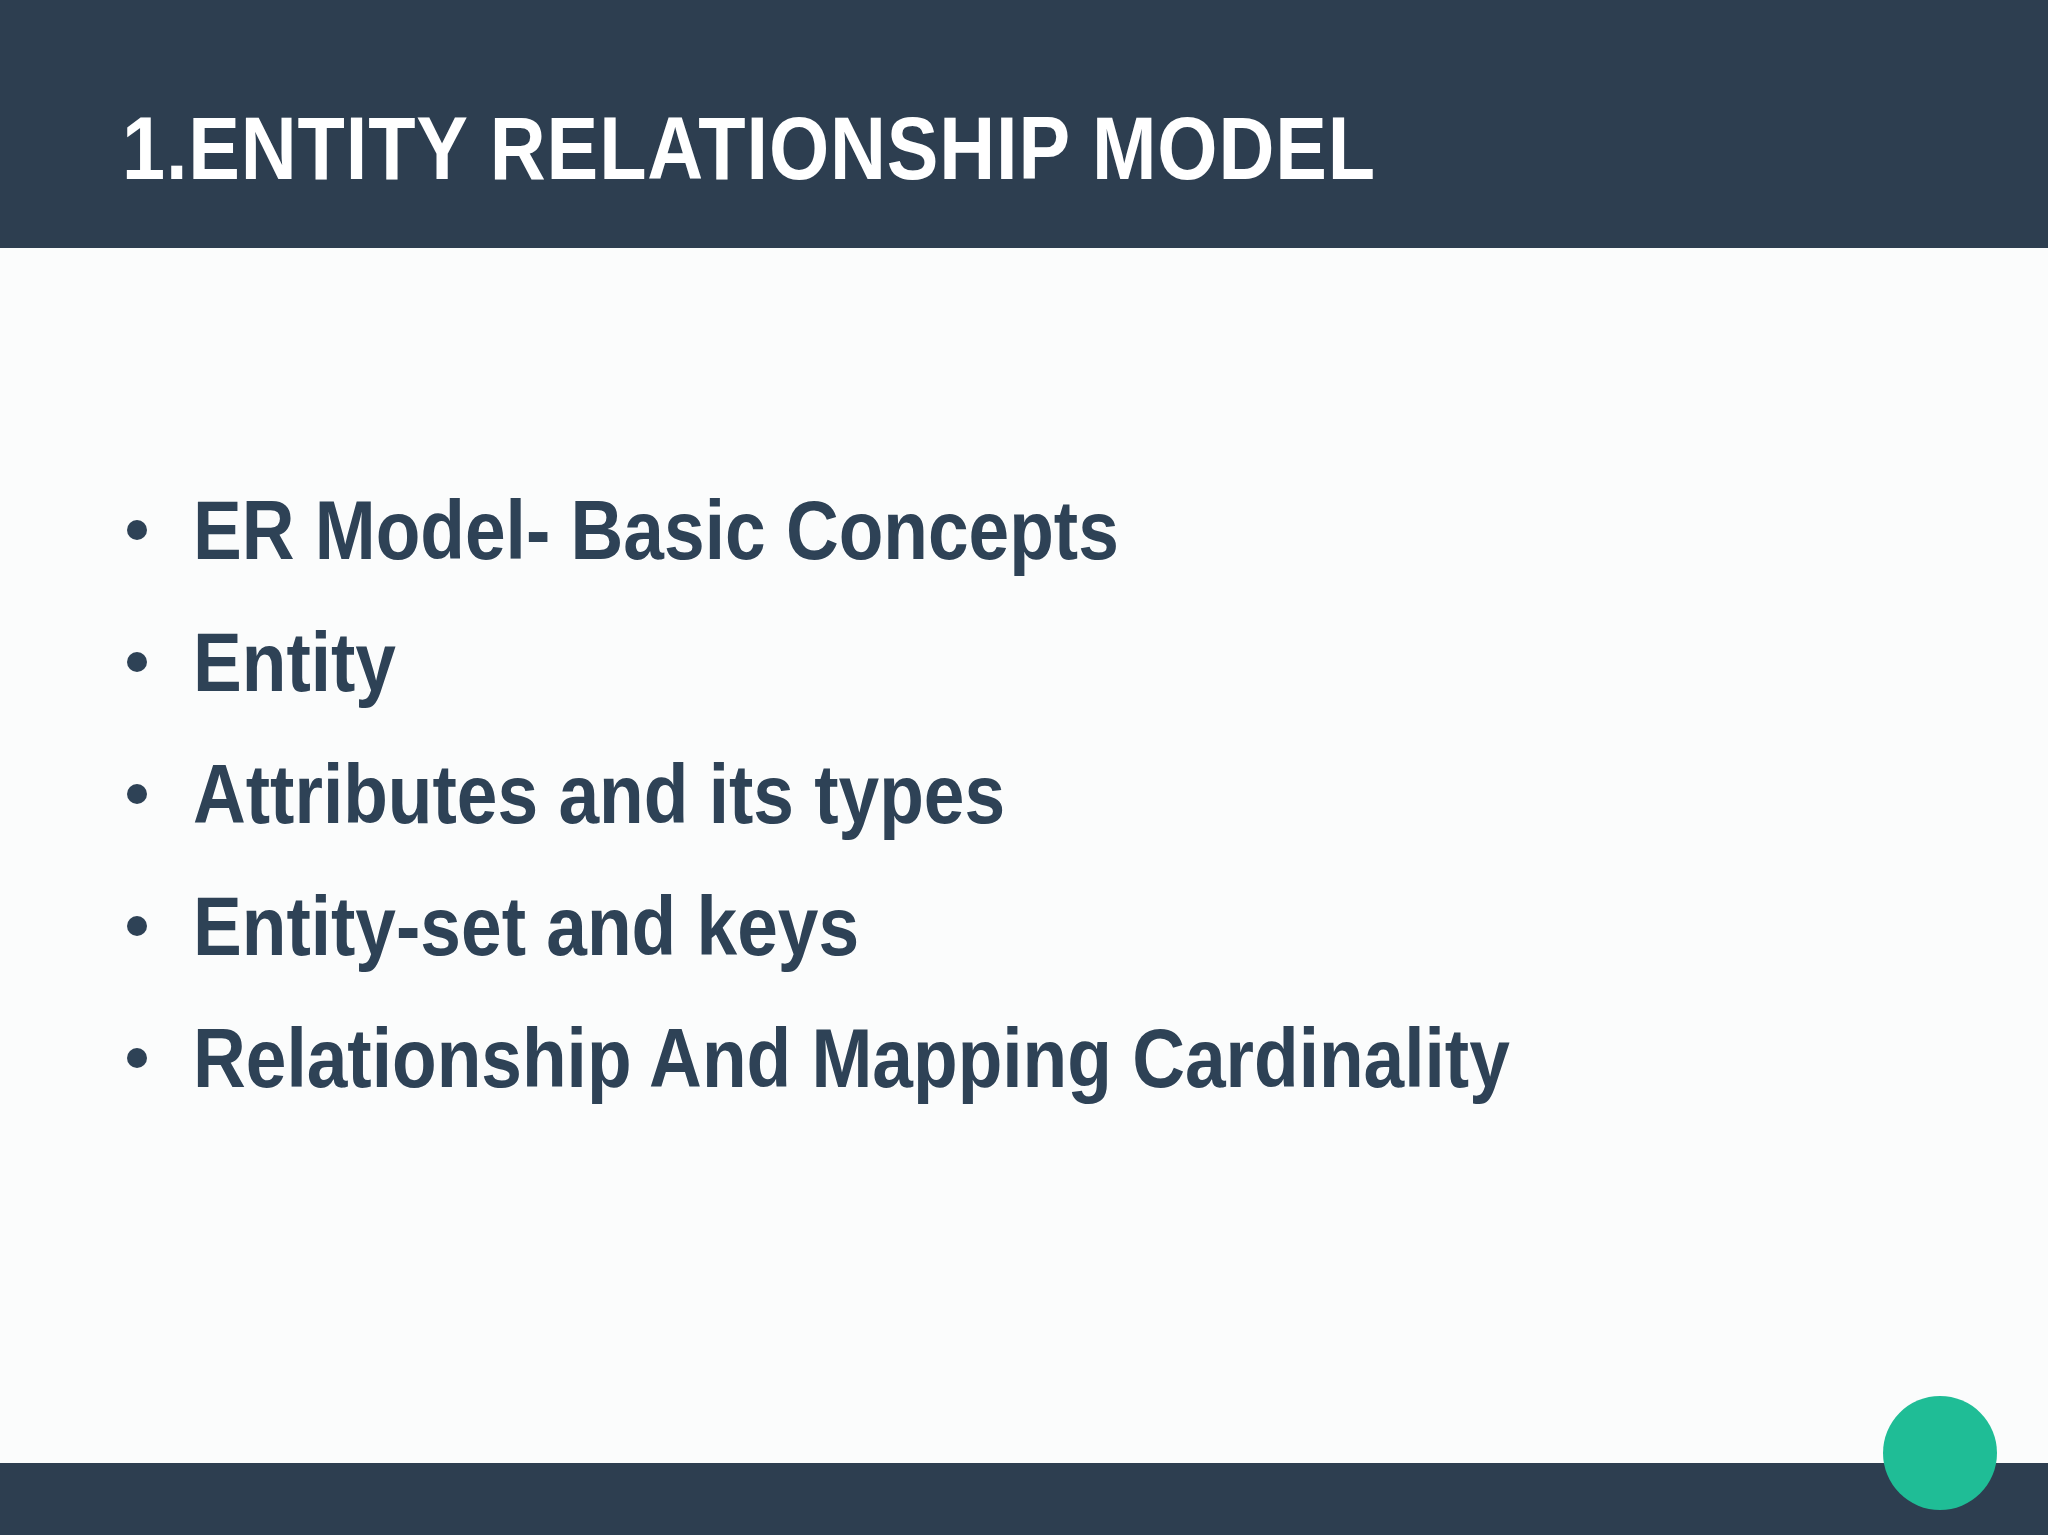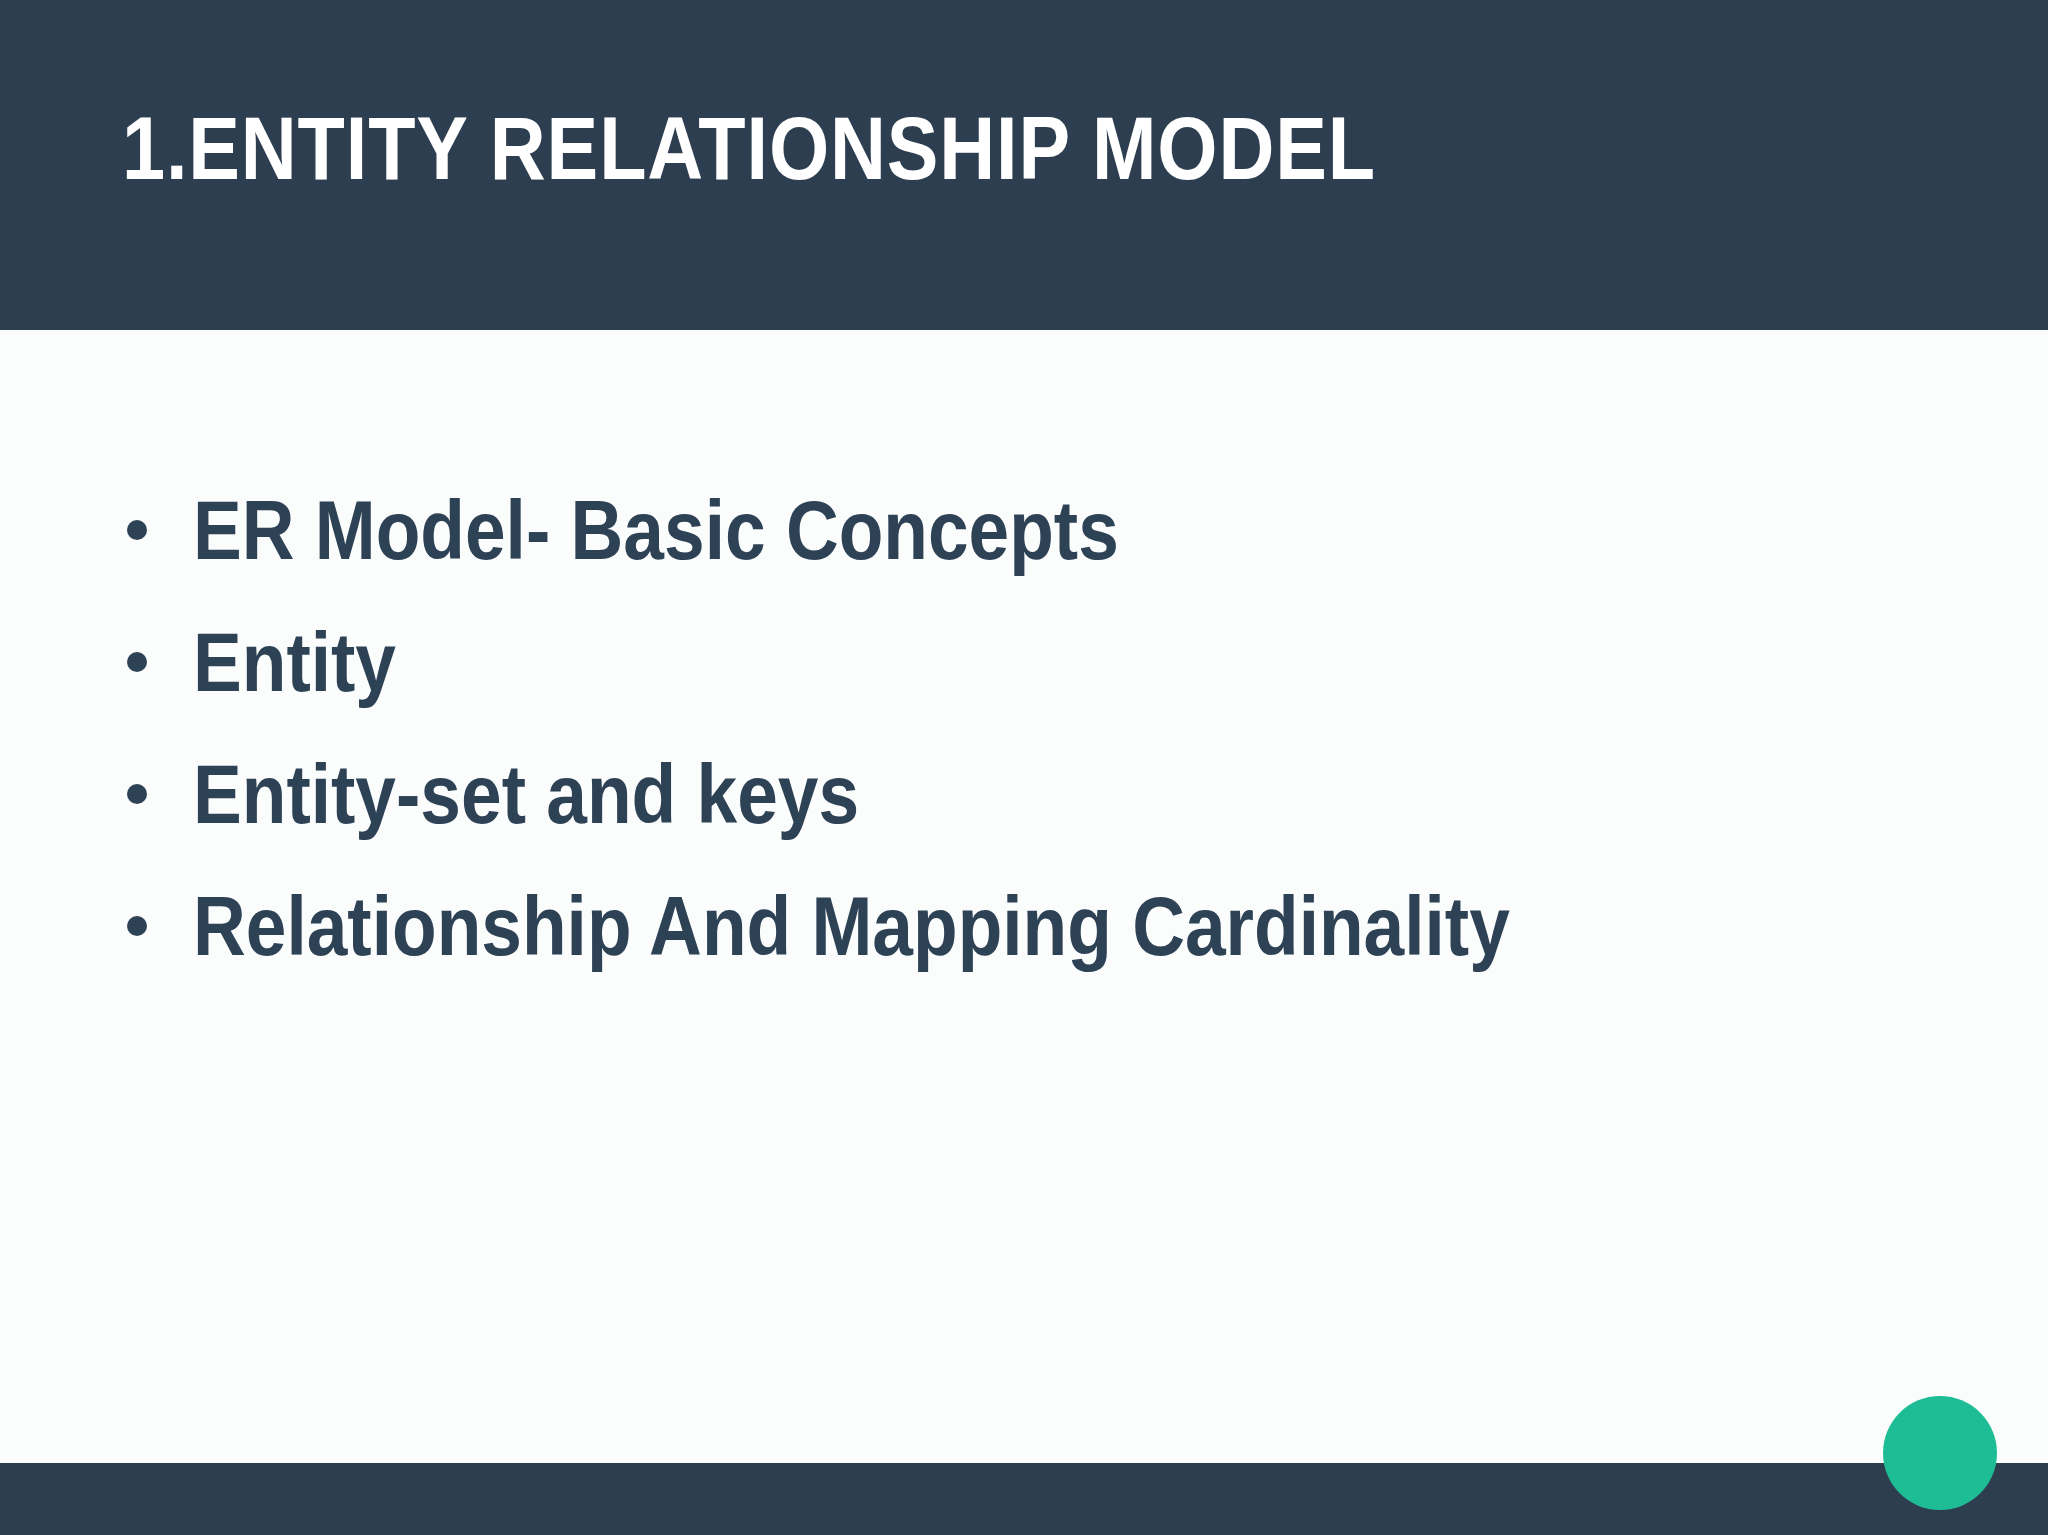--- a/index.html
+++ b/index.html
@@ -19,21 +19,21 @@
   .slide {
     position: relative;
     width: 2048px;
     height: 1535px;
     background: var(--body_bg);
     overflow: hidden;
   }
   .slide-header {
     position: absolute;
     top: 0; left: 0; right: 0;
-    height: 330px;
+    height: 248px;
     background: var(--header_bg);
   }
   .slide-title {
     position: absolute;
     left: 122px;
     top: 104px;
     font-size: 89px;
     line-height: 1;
     font-weight: bold;
     color: #ffffff;
@@ -105,20 +105,24 @@
       <li class="bullet-item">
         <span class="bullet-dot"></span>
         <span class="bullet-text">ER Model- Basic Concepts</span>
       </li>
       <li class="bullet-item">
         <span class="bullet-dot"></span>
         <span class="bullet-text">Entity</span>
       </li>
       <li class="bullet-item">
         <span class="bullet-dot"></span>
+        <span class="bullet-text">Attributes and its types</span>
+      </li>
+      <li class="bullet-item">
+        <span class="bullet-dot"></span>
         <span class="bullet-text">Entity-set and keys</span>
       </li>
       <li class="bullet-item">
         <span class="bullet-dot"></span>
         <span class="bullet-text">Relationship And Mapping Cardinality</span>
       </li>
     </ul>
   </main>
 
   <div class="accent-circle"></div>

